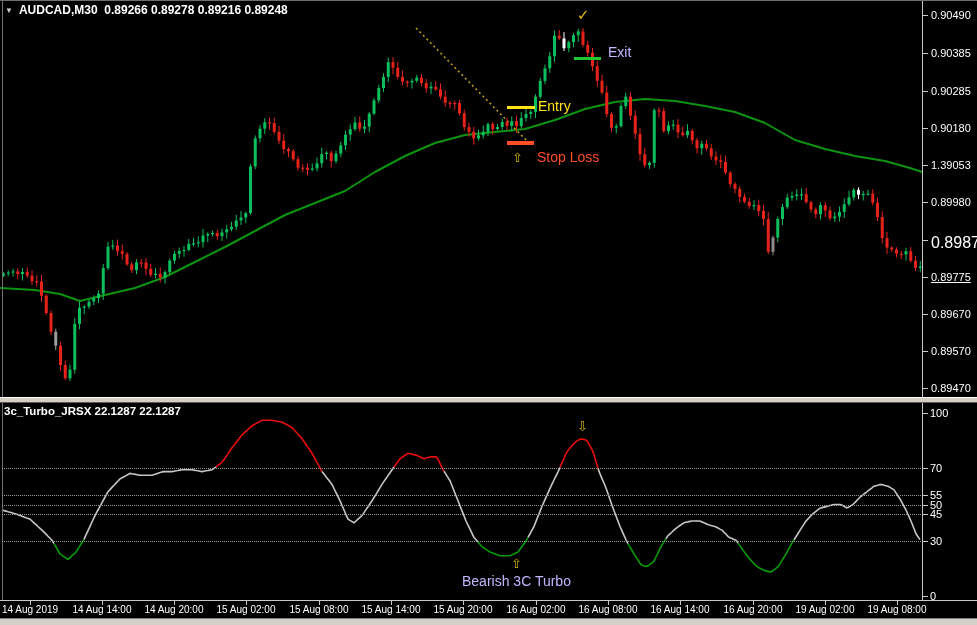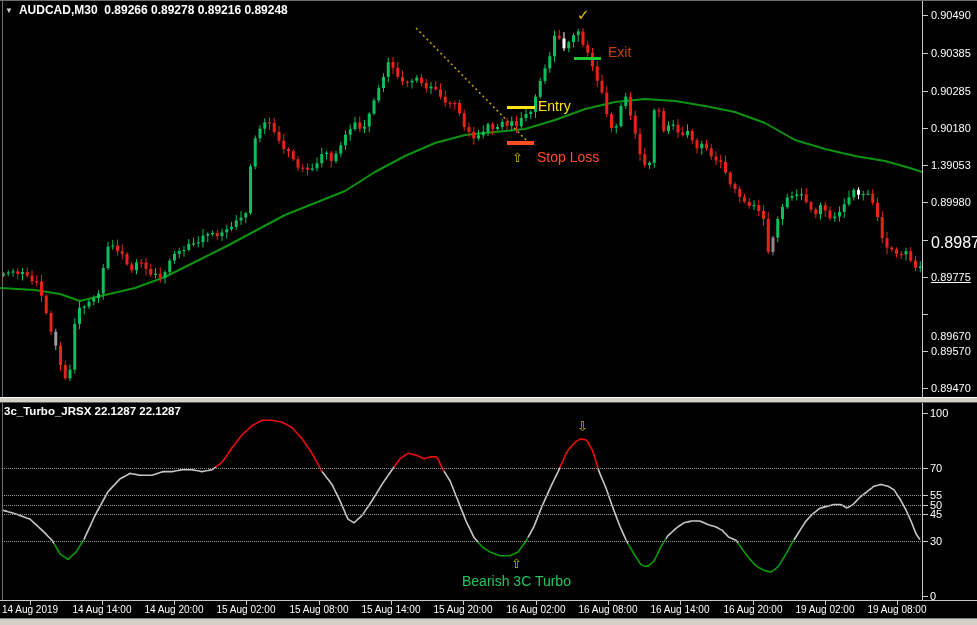--- a/index.html
+++ b/index.html
@@ -458,21 +458,21 @@
       <div style="position: absolute; left: 931px; top: 122px; color: rgb(255, 255, 255); font-size: 11px;">0.90180</div>
       <div style="position: absolute; left: 923px; top: 165px; width: 5px; height: 1px; background: rgb(200, 200, 200);"></div>
       <div style="position: absolute; left: 931px; top: 159px; color: rgb(255, 255, 255); font-size: 11px;">1.39053</div>
       <div style="position: absolute; left: 923px; top: 202px; width: 5px; height: 1px; background: rgb(200, 200, 200);"></div>
       <div style="position: absolute; left: 931px; top: 196px; color: rgb(255, 255, 255); font-size: 11px;">0.89980</div>
       <div style="position: absolute; left: 923px; top: 240px; width: 5px; height: 1px; background: rgb(200, 200, 200);"></div>
       <div style="position: absolute; left: 931px; top: 234px; color: rgb(255, 255, 255); font-size: 16px;">0.89875</div>
       <div style="position: absolute; left: 923px; top: 277px; width: 5px; height: 1px; background: rgb(200, 200, 200);"></div>
       <div style="position: absolute; left: 931px; top: 271px; color: rgb(255, 255, 255); font-size: 11px; text-decoration: underline;">0.89775</div>
       <div style="position: absolute; left: 923px; top: 314px; width: 5px; height: 1px; background: rgb(200, 200, 200);"></div>
-      <div style="position: absolute; left: 931px; top: 308px; color: rgb(255, 255, 255); font-size: 11px; margin-top: 22px;">0.89670</div>
+      <div style="position: absolute; left: 931px; top: 308px; color: rgb(255, 255, 255); font-size: 11px;">0.89670</div>
       <div style="position: absolute; left: 923px; top: 351px; width: 5px; height: 1px; background: rgb(200, 200, 200);"></div>
       <div style="position: absolute; left: 931px; top: 345px; color: rgb(255, 255, 255); font-size: 11px;">0.89570</div>
       <div style="position: absolute; left: 923px; top: 388px; width: 5px; height: 1px; background: rgb(200, 200, 200);"></div>
       <div style="position: absolute; left: 931px; top: 382px; color: rgb(255, 255, 255); font-size: 11px;">0.89470</div>
     </div>
   <div id="osc-axis">
       <div style="position: absolute; left: 923px; top: 413px; width: 5px; height: 1px; background: rgb(200, 200, 200);"></div>
       <div style="position: absolute; left: 930px; top: 407px; color: rgb(255, 255, 255); font-size: 11px;">100</div>
       <div style="position: absolute; left: 923px; top: 468px; width: 5px; height: 1px; background: rgb(200, 200, 200);"></div>
       <div style="position: absolute; left: 930px; top: 462px; color: rgb(255, 255, 255); font-size: 11px;">70</div>
@@ -520,22 +520,22 @@
       <div style="position: absolute; left: 2px; top: 495px; width: 919px; height: 0px; border-top: 1px dotted rgb(152, 152, 152);"></div>
       <div style="position: absolute; left: 2px; top: 505px; width: 919px; height: 0px; border-top: 1px dotted rgb(152, 152, 152);"></div>
       <div style="position: absolute; left: 2px; top: 514px; width: 919px; height: 0px; border-top: 1px dotted rgb(152, 152, 152);"></div>
       <div style="position: absolute; left: 2px; top: 541px; width: 919px; height: 0px; border-top: 1px dotted rgb(152, 152, 152);"></div>
     </div>
 
   <div class="ann-line" id="entry-line" style="left: 507px; top: 106px; width: 28px; height: 3px; background: rgb(255, 227, 18);"></div>
   <div class="ann-line" id="exit-line" style="left: 574px; top: 57px; width: 27px; height: 3px; background: rgb(29, 200, 50);"></div>
   <div class="ann-line" id="stop-line" style="left: 507px; top: 141px; width: 27px; height: 4px; background: rgb(255, 77, 38);"></div>
   <div class="ann-text" id="entry-text" style="left: 538px; top: 98px; color: rgb(255, 227, 18);">Entry</div>
-  <div class="ann-text" id="exit-text" style="left: 608px; top: 44px; color: #c2410c;">Exit</div>
+  <div class="ann-text" id="exit-text" style="left: 608px; top: 44px; color: #c4b5fd;">Exit</div>
   <div class="ann-text" id="stop-text" style="left: 537px; top: 149px; color: rgb(255, 77, 38);">Stop Loss</div>
   <div class="ann-text" id="check-mark" style="left: 577px; top: 6px; color: rgb(227, 190, 4); font-size: 15px; font-weight: 700;">✓</div>
   <div class="arrow" id="main-up-arrow" style="left: 512px; top: 151px; color: rgb(210, 180, 0);">⇧</div>
 
   <div class="arrow" id="osc-down-arrow" style="left: 577px; top: 420px; color: rgb(210, 180, 0);">⇩</div>
   <div class="arrow" id="osc-up-arrow" style="left: 511px; top: 557px; color: rgb(210, 180, 0);">⇧</div>
-  <div class="ann-text" id="signal-text" style="left: 462px; top: 573px; color: #22c55e;">Bearish 3C Turbo</div>
+  <div class="ann-text" id="signal-text" style="left: 462px; top: 573px; color: #c4b5fd;">Bearish 3C Turbo</div>
 
 </div>
 
 </body></html>

